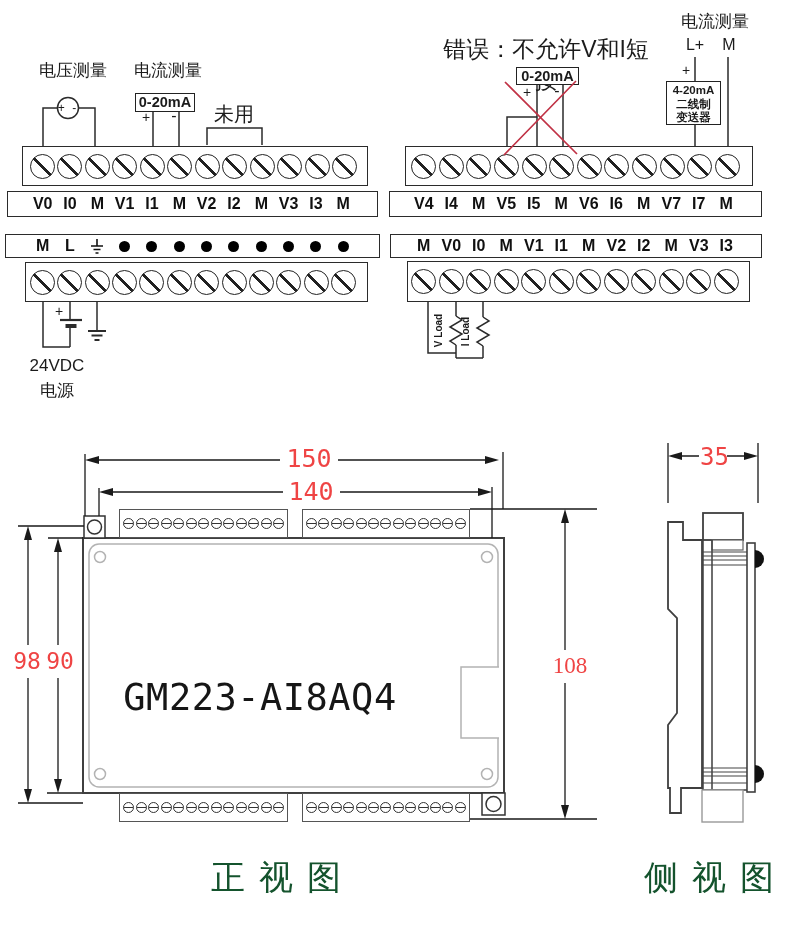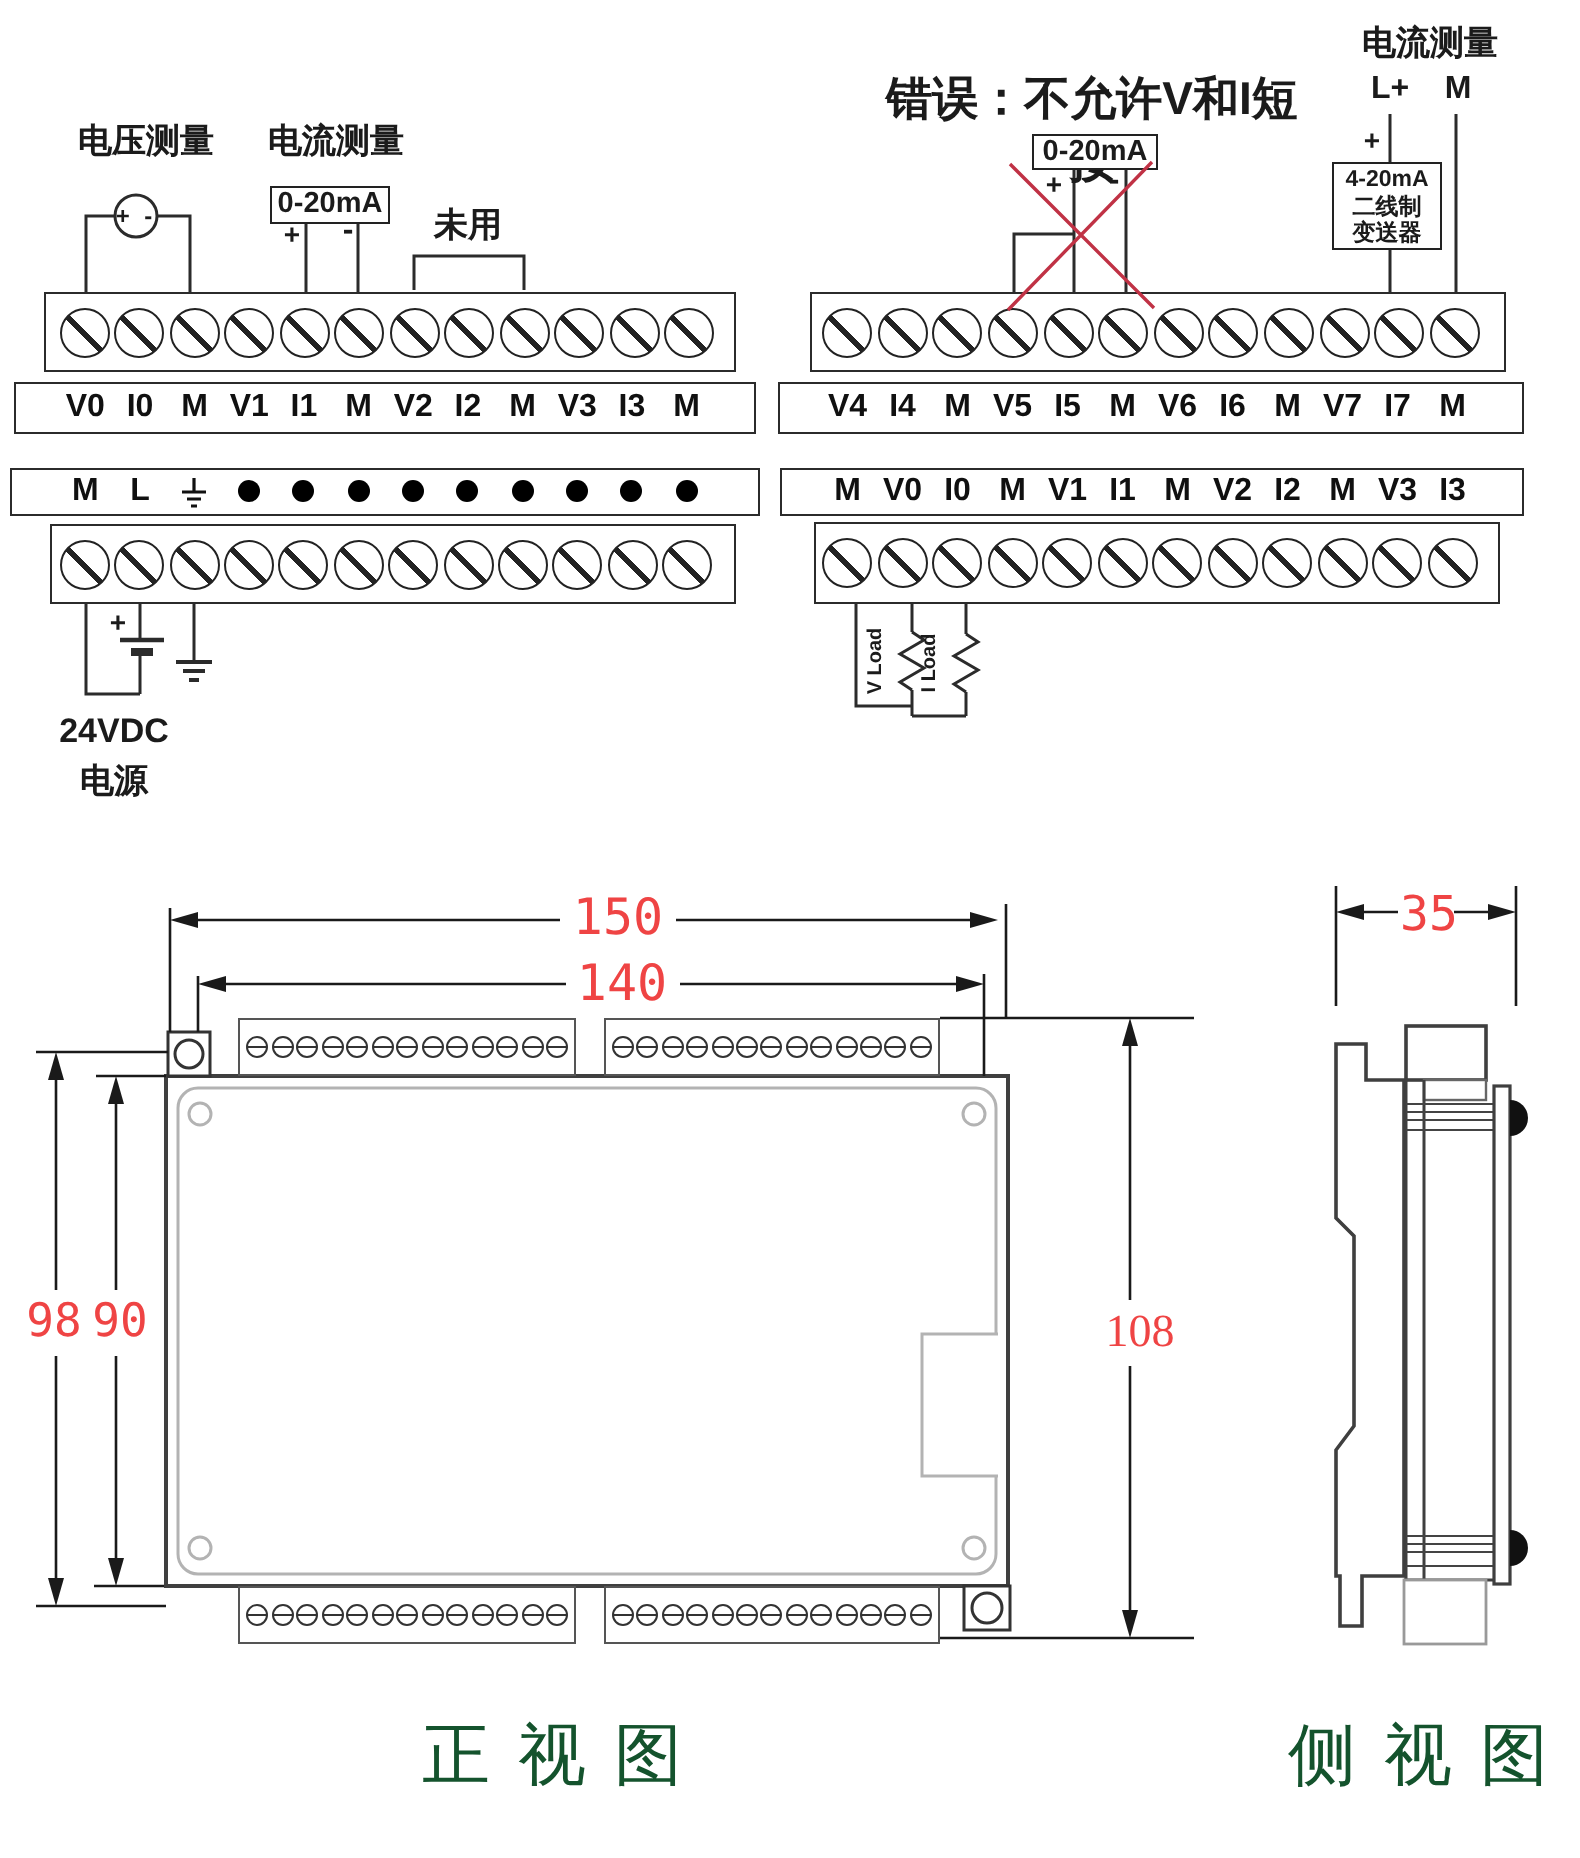--- a/index.html
+++ b/index.html
@@ -2,21 +2,21 @@
 <html><head>
 <meta charset="utf-8">
 <style>
   html,body{margin:0;padding:0;background:#fff;}
   #canvas{position:relative;width:790px;height:929px;background:#fff;overflow:hidden;
           font-family:"Liberation Sans",sans-serif;color:#1b1b1b;}
   svg{position:absolute;left:0;top:0;}
   #linework{z-index:1;}
   #overwork{z-index:4;}
   .txt{position:absolute;z-index:3;text-align:center;color:#1b1b1b;}
-  .cjk-b{font-weight:bold;font-family:"Liberation Sans",sans-serif;}
+  .cjk-b{font-weight:normal;font-family:"Liberation Sans",sans-serif;}
   .smallbox{position:absolute;z-index:3;background:#fff;border:1.6px solid #222;
             box-sizing:border-box;text-align:center;font-weight:bold;}
   .tblock{position:absolute;z-index:2;background:#fff;border:1.6px solid #2b2b2b;
           display:flex;align-items:center;justify-content:space-between;box-sizing:border-box;}
   .tblock i{display:block;width:25px;height:25px;border:1.8px solid #222;border-radius:50%;
             box-sizing:border-box;
             background:linear-gradient(45deg,transparent 44%,#222 44%,#222 53%,transparent 53%);}
   .lstrip{position:absolute;z-index:2;background:#fff;border:1.6px solid #2b2b2b;
           display:flex;align-items:center;box-sizing:border-box;
           font:bold 16px "Liberation Sans",sans-serif;color:#101010;}
@@ -336,21 +336,21 @@
       <i></i>
       <i></i>
     </div>
 
   <div class="txt cjk-b" style="left:30px;top:59px;width:86px;font-size:17px;">电压测量</div>
   <div class="txt cjk-b" style="left:125px;top:59px;width:86px;font-size:17px;">电流测量</div>
   <div class="txt cjk-b" style="left:56px;top:101px;width:24px;font-size:12px;letter-spacing:2px;">+ -</div>
   <div class="smallbox" style="left:135px;top:93px;width:60px;height:19px;font-size:14.5px;line-height:17px;">0-20mA</div>
   <div class="txt cjk-b" style="left:140px;top:109px;width:12px;font-size:14px;">+</div>
   <div class="txt cjk-b" style="left:168px;top:107px;width:12px;font-size:16px;">-</div>
-  <div class="txt cjk-b" style="left:212px;top:101px;width:44px;font-size:17px;">未用</div>
+  <div class="txt cjk-b" style="left:212px;top:101px;width:44px;font-size:20px;">未用</div>
 
   <div class="txt cjk-b" style="left:432px;top:34px;width:228px;font-size:23px;text-align:center;">错误：不允许V和I短接</div>
   <div class="txt cjk-b" style="left:670px;top:10px;width:90px;font-size:17px;">电流测量</div>
   <div class="txt cjk-b" style="left:682px;top:36px;width:26px;font-size:16px;">L+</div>
   <div class="txt cjk-b" style="left:716px;top:36px;width:26px;font-size:16px;">M</div>
   <div class="txt cjk-b" style="left:680px;top:62px;width:12px;font-size:14px;">+</div>
   <div class="smallbox" style="left:666px;top:81px;width:55px;height:44px;font-size:11.5px;line-height:13.5px;padding-top:2px;">
     <div>4-20mA</div>
     <div>二线制</div>
     <div>变送器</div>
@@ -366,20 +366,21 @@
   <div class="txt rot" style="left:421px;top:325px;width:34px;font-size:10px;">V Load</div>
   <div class="txt rot" style="left:448px;top:326px;width:34px;font-size:10px;">I Load</div>
 
   <div class="txt dim" style="left:283px;top:444px;width:52px;font-size:25px;">150</div>
   <div class="txt dim" style="left:285px;top:477px;width:52px;font-size:25px;">140</div>
   <div class="txt dim" style="left:8px;top:648px;width:38px;font-size:23px;">98</div>
   <div class="txt dim" style="left:44px;top:648px;width:32px;font-size:23px;">90</div>
   <div class="txt dim" style="left:548px;top:653px;width:44px;font-size:23px;font-family:Liberation Serif, serif;">108</div>
   <div class="txt dim" style="left:700px;top:443px;width:28px;font-size:24px;">35</div>
 
+  <div class="txt model" style="left:122px;top:676px;width:276px;font-size:37px;">GM223-AI8AQ4</div>
 
   <div class="txt caption" style="left:193px;top:855px;width:166px;">正视图</div>
   <div class="txt caption" style="left:626px;top:855px;width:166px;">侧视图</div>
 
   <svg id="overwork" width="790" height="929" viewBox="0 0 790 929">
     <g stroke="#c03245" stroke-width="1.7" fill="none">
       <path d="M505,82 L577,154 M576,81 L504,155"></path>
     </g>
   </svg>
 

